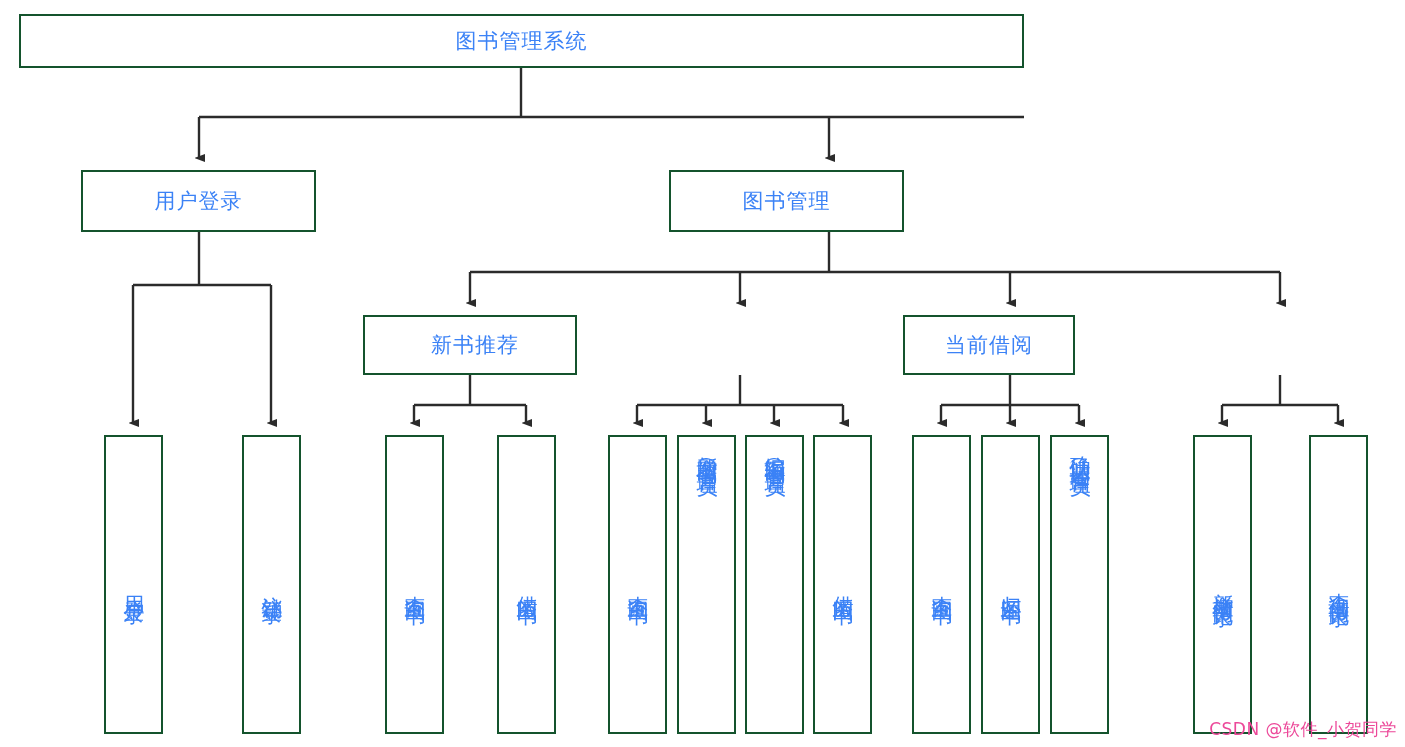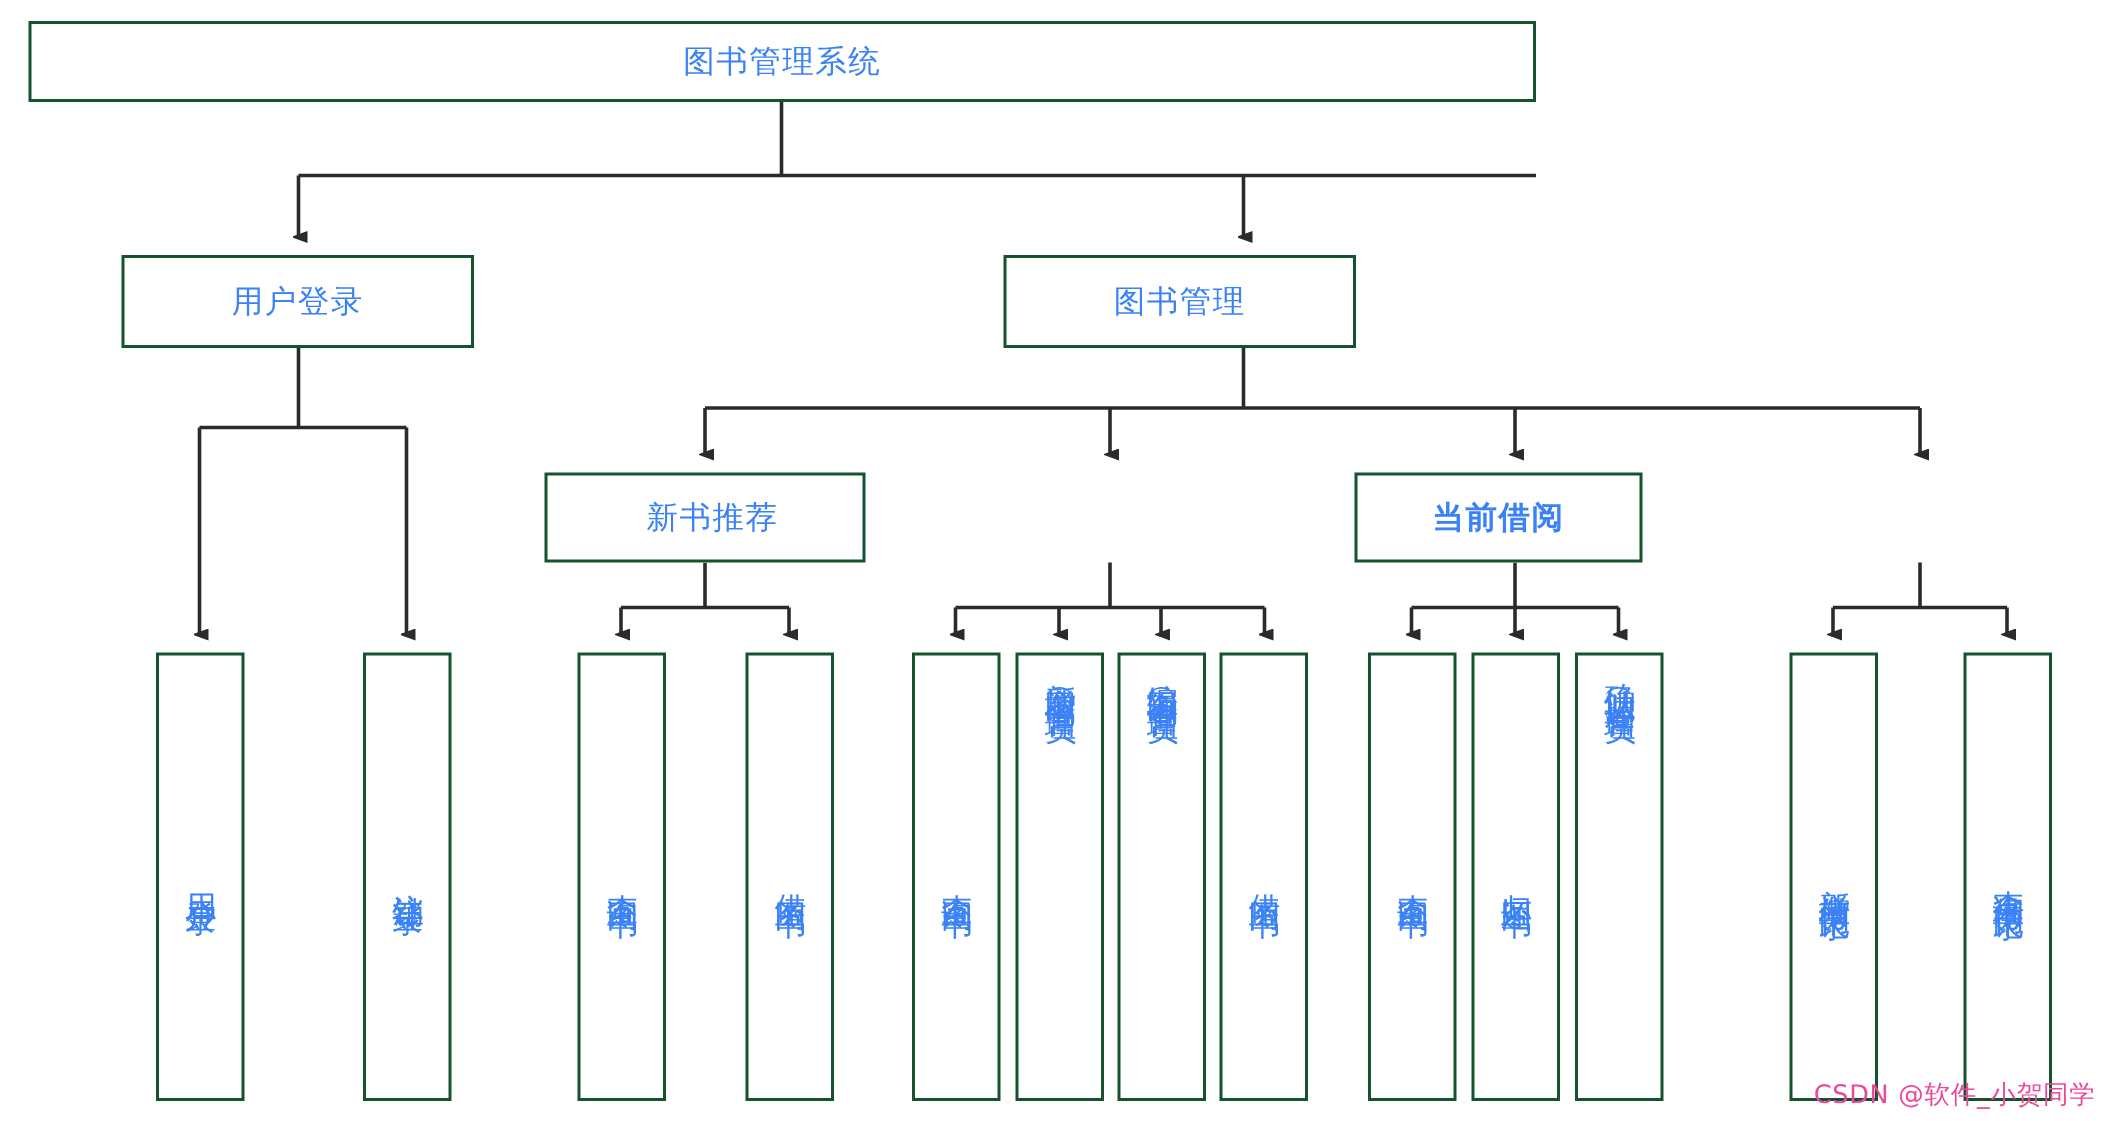--- a/index.html
+++ b/index.html
@@ -134,21 +134,21 @@
 
   <div class="node node-h" style="left:669px; top:170px; width:235px; height:62px;">
     <span>图书管理</span>
   </div>
 
   <div class="node node-h" style="left:363px; top:315px; width:214px; height:60px;padding-left:10px;">
     <span>新书推荐</span>
   </div>
 
 
-  <div class="node node-h" style="left:903px; top:315px; width:192px; height:60px;font-weight:bold;">
+  <div class="node node-h" style="left:903px; top:315px; width:172px; height:60px;">
     <span>当前借阅</span>
   </div>
 
 
   <div class="node node-v" style="left:104px; top:435px; width:59px; height:299px;">
     <span class="vtext">用户登录</span>
   </div>
 
   <div class="node node-v" style="left:242px; top:435px; width:59px; height:299px;">
     <span class="vtext">注销登录</span>

